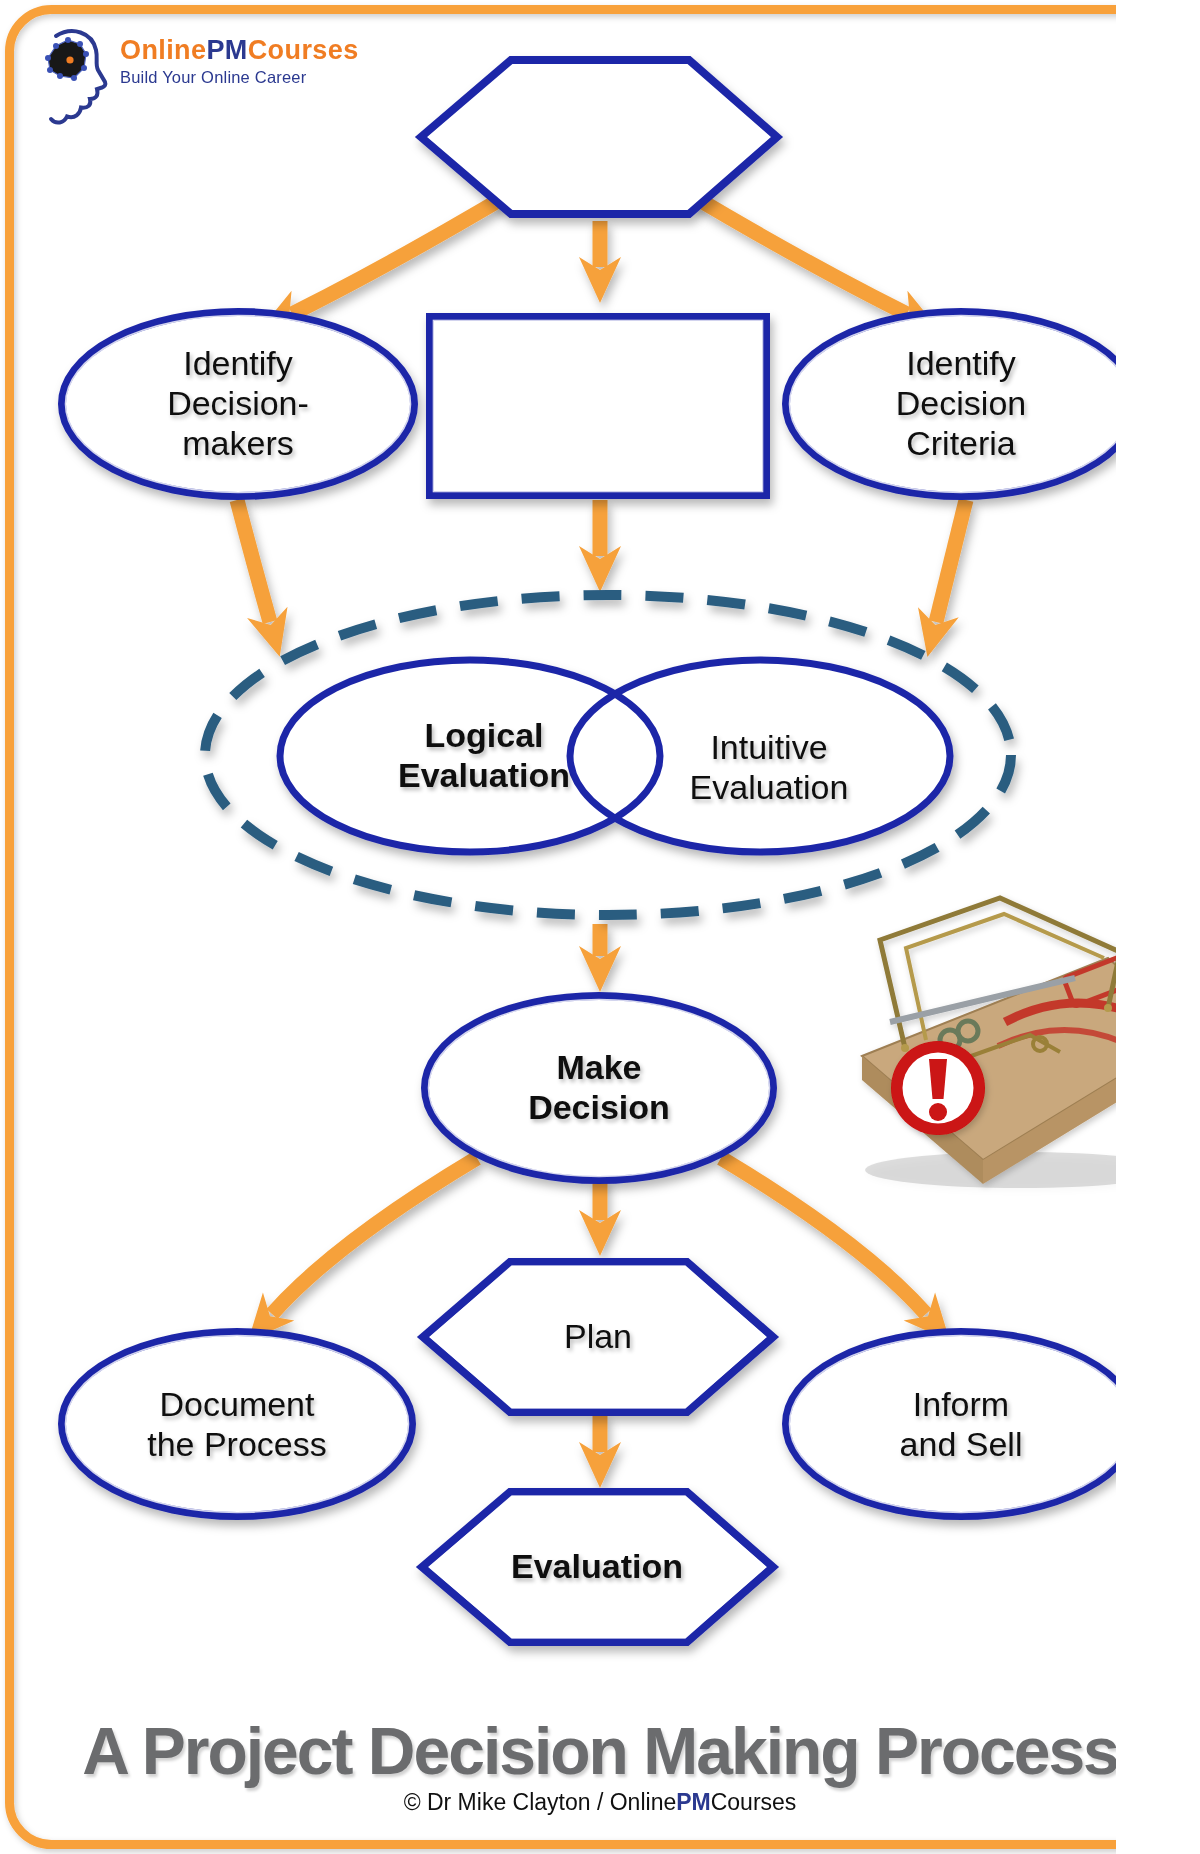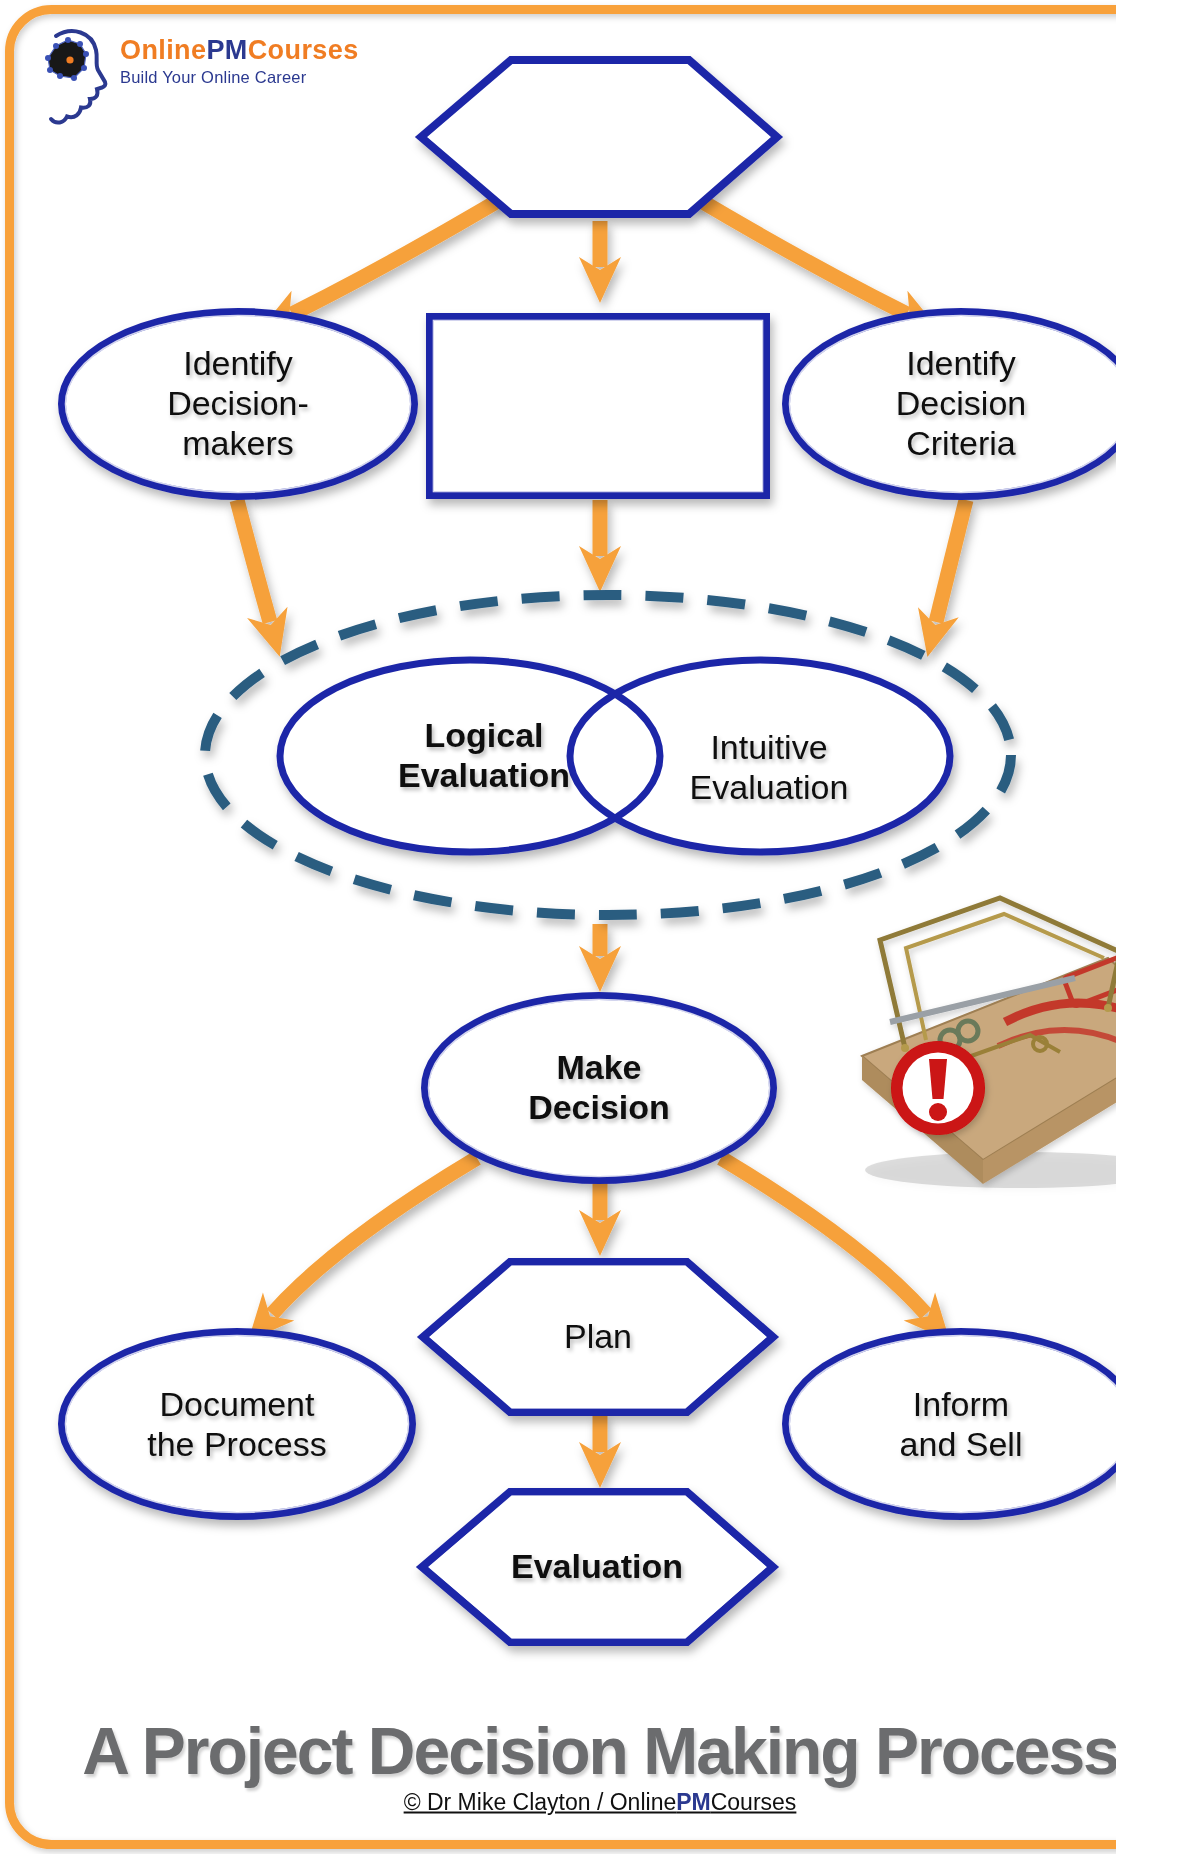--- a/index.html
+++ b/index.html
@@ -173,15 +173,15 @@
   <div class="label bold" style="left:599px;top:1087px;">Make
 Decision</div>
   <div class="label" style="left:598px;top:1336px;">Plan</div>
   <div class="label" style="left:961px;top:1424px;">Inform
 and Sell</div>
   <div class="label" style="left:237px;top:1424px;">Document
 the Process</div>
   <div class="label bold" style="left:597px;top:1566px;">Evaluation</div>
 
   <div class="big-title" style="left:600px;top:1751px;">A Project Decision Making Process</div>
-  <div class="copyright" style="left:600px;top:1802px;text-decoration:underline;"><span>© Dr Mike Clayton / Online</span><span class="pm">PM</span><span>Courses</span></div>
+  <div class="copyright" style="left:600px;top:1802px;"><span>© Dr Mike Clayton / Online</span><span class="pm">PM</span><span>Courses</span></div>
 
 </div>
 
 </body></html>

